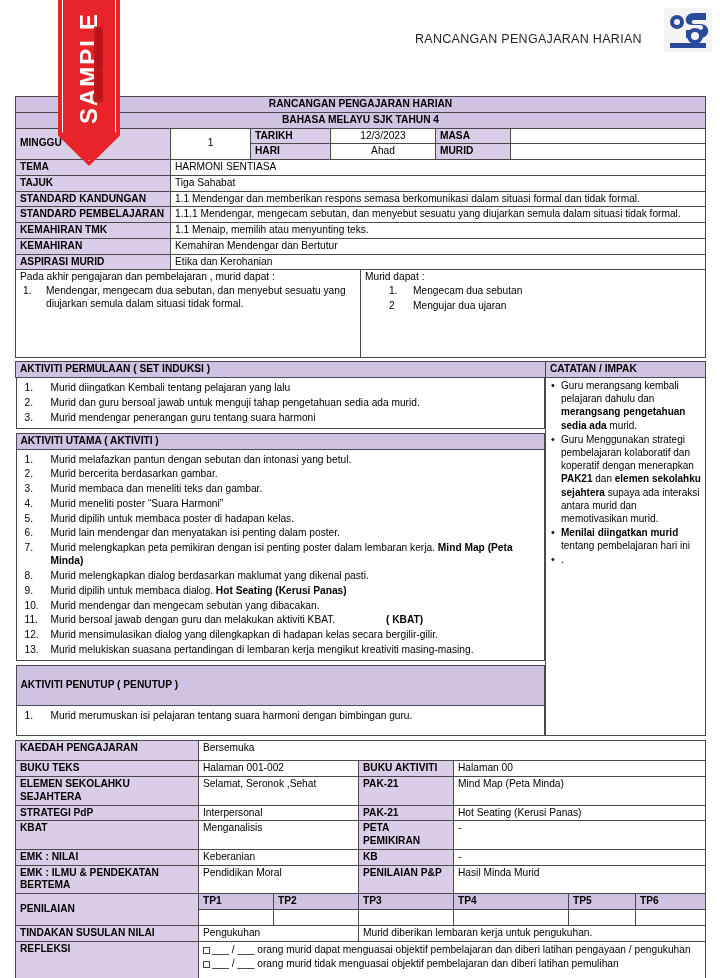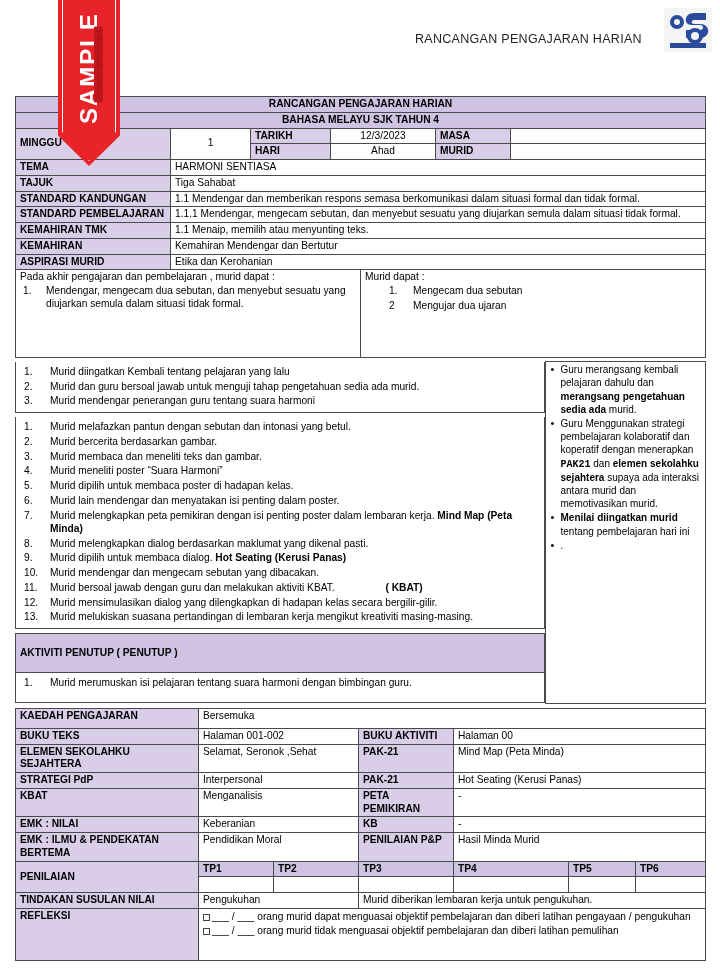--- a/index.html
+++ b/index.html
@@ -291,35 +291,42 @@
   </tbody>
 </table>
 
 <table class="rph" style="margin-top:3px">
   <colgroup>
       <col style="width:530px">
       <col style="width:160px">
     </colgroup>
   <tbody>
     <tr>
+      <td class="hdr">AKTIVITI PERMULAAN ( SET INDUKSI )</td>
+      <td class="hdr" rowspan="1">CATATAN / IMPAK</td>
+    </tr>
+    <tr>
       <td style="padding:0;border:none">
         <table style="width:100%;border-collapse:collapse;table-layout:fixed">
           <tbody>
             <tr>
               <td style="border:1px solid #4a4a4a;border-top:none;padding:2px 4px">
                 <ul class="alist">
                   <li><span class="num">1.</span><span>Murid diingatkan Kembali tentang pelajaran yang lalu</span></li>
                   <li><span class="num">2.</span><span>Murid dan guru bersoal jawab untuk menguji tahap pengetahuan sedia ada murid.</span></li>
                   <li><span class="num">3.</span><span>Murid mendengar penerangan guru tentang suara harmoni</span></li>
                 </ul>
               </td>
             </tr>
             <tr>
                 <td style="border:none;height:5px"></td>
               </tr>
+            <tr>
+              <td class="hdr" style="border:1px solid #4a4a4a;padding:1px 4px">AKTIVITI UTAMA ( AKTIVITI )</td>
+            </tr>
             <tr>
               <td style="border:1px solid #4a4a4a;border-top:none;padding:2px 4px">
                 <ul class="alist" id="utama-list">
                     <li><span class="num">1.</span><span>Murid melafazkan pantun dengan sebutan dan intonasi yang betul.</span></li>
                     <li><span class="num">2.</span><span>Murid bercerita berdasarkan gambar.</span></li>
                     <li><span class="num">3.</span><span>Murid membaca dan meneliti teks dan gambar.</span></li>
                     <li><span class="num">4.</span><span>Murid meneliti poster “Suara Harmoni”</span></li>
                     <li><span class="num">5.</span><span>Murid dipilih untuk membaca poster di hadapan kelas.</span></li>
                     <li><span class="num">6.</span><span>Murid lain mendengar dan menyatakan isi penting dalam poster.</span></li>
                     <li><span class="num">7.</span><span>Murid melengkapkan peta pemikiran dengan isi penting poster dalam lembaran kerja. </span><span style="font-weight: bold;">Mind Map (Peta Minda)</span></li>
@@ -344,21 +351,21 @@
                   <li><span class="num">1.</span><span>Murid merumuskan isi pelajaran tentang suara harmoni dengan bimbingan guru.</span></li>
                 </ul>
               </td>
             </tr>
           </tbody>
         </table>
       </td>
       <td class="catatan-cell">
         <ul class="catatan" id="catatan-list">
             <li><span>Guru merangsang kembali pelajaran dahulu dan </span><span style="font-weight: bold;">merangsang pengetahuan sedia ada </span><span>murid.</span></li>
-            <li><span>Guru  Menggunakan strategi pembelajaran kolaboratif dan koperatif dengan menerapkan </span><span style="font-weight: bold; font-family: Liberation Mono, monospace;">PAK21</span><span> dan </span><span style="font-weight: bold;">elemen sekolahku sejahtera</span><span> supaya ada interaksi antara murid dan memotivasikan murid.</span></li>
+            <li><span>Guru  Menggunakan strategi pembelajaran kolaboratif dan koperatif dengan menerapkan </span><span style="font-weight: bold;">PAK21</span><span> dan </span><span style="font-weight: bold;">elemen sekolahku sejahtera</span><span> supaya ada interaksi antara murid dan memotivasikan murid.</span></li>
             <li><span style="font-weight: bold;">Menilai diingatkan murid</span><span> tentang pembelajaran hari ini</span></li>
             <li><span>.</span></li>
           </ul>
       </td>
     </tr>
   </tbody>
 </table>
 
 <table class="rph" style="margin-top:4px">
   <colgroup>

